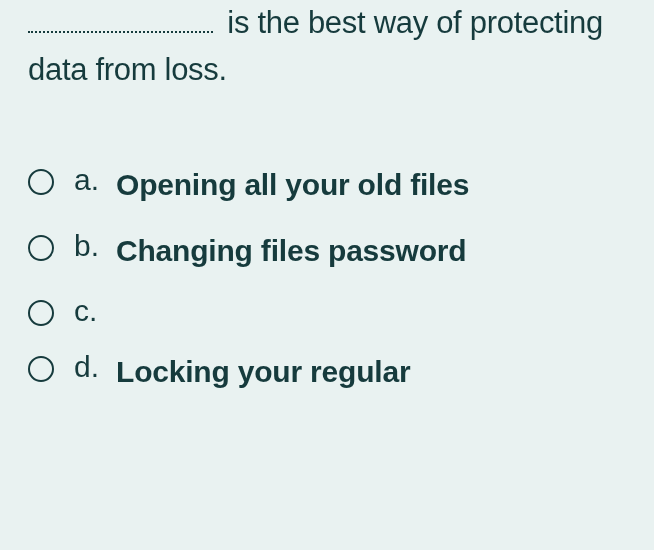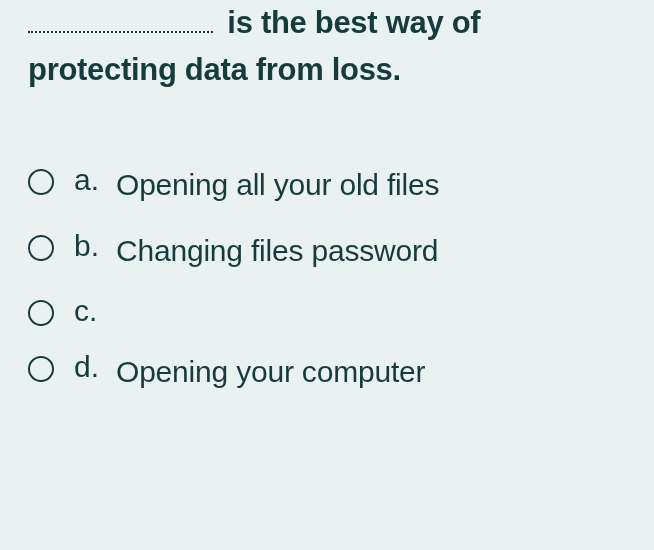--- a/index.html
+++ b/index.html
@@ -10,21 +10,21 @@
     body {
       font-family: -apple-system, BlinkMacSystemFont, "Segoe UI", Arial, sans-serif;
       background-color: #e9f2f1;
       width: 654px;
       height: 550px;
       padding: 0 28px;
       color: #163b3d;
     }
     .question-text {
       font-size: 31px;
-      font-weight: 700;
+      font-weight: 400;
       line-height: 1.5;
       letter-spacing: -0.3px;
       color: #163b3d;
     }
     .question-text .blank {
       display: inline-block;
       border-bottom: 2px dotted #163b3d;
       width: 185px;
       height: 0.6em;
       vertical-align: baseline;
@@ -50,21 +50,21 @@
     }
     .option-letter {
       font-size: 30px;
       font-weight: 300;
       width: 42px;
       flex-shrink: 0;
       color: #163b3d;
     }
     .option-text {
       font-size: 30px;
-      font-weight: 400;
+      font-weight: 700;
       line-height: 1.45;
       letter-spacing: -0.2px;
       color: #163b3d;
     }
   </style>
 </head>
 <body>
 
 <div class="question-text">
   <span class="blank"></span><span> is the best way of protecting data from loss.</span>
@@ -81,15 +81,15 @@
     <span class="option-letter">b.</span>
     <span class="option-text">Changing files password</span>
   </div>
   <div class="option">
     <span class="radio"></span>
     <span class="option-letter">c.</span>
   </div>
   <div class="option">
     <span class="radio"></span>
     <span class="option-letter">d.</span>
-    <span class="option-text">Opening your computer</span>
+    <span class="option-text">Locking your regular</span>
   </div>
 </div>
 
 </body></html>

